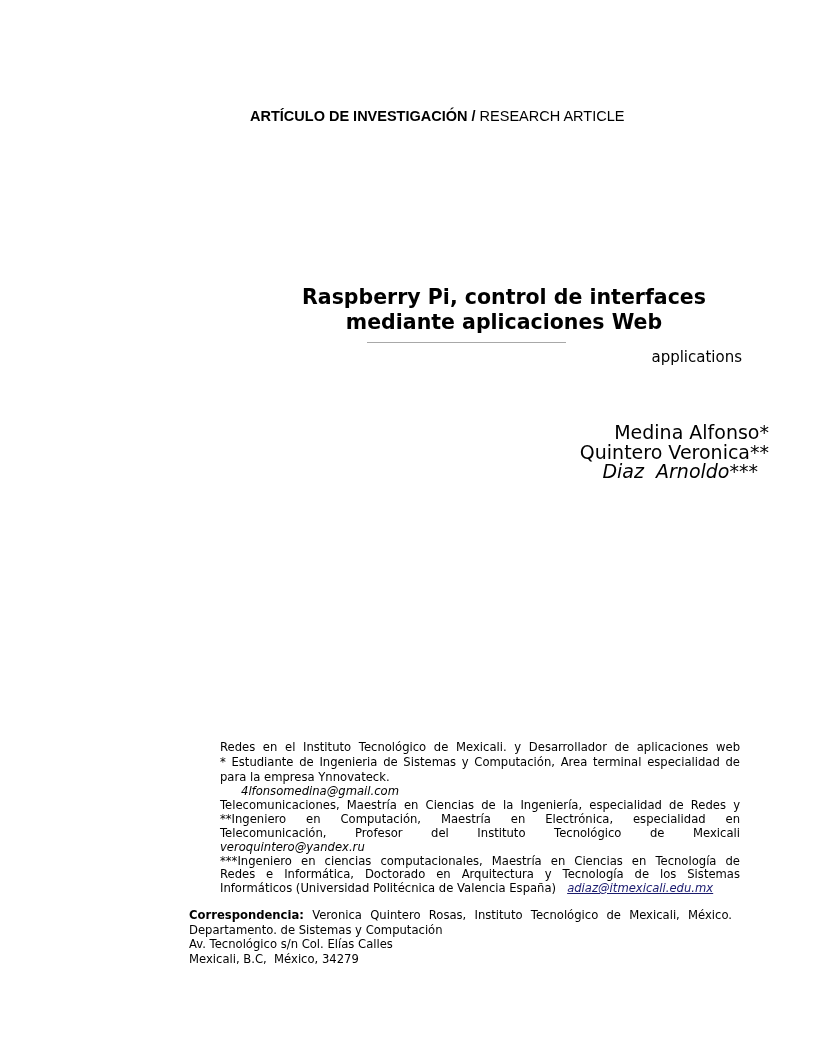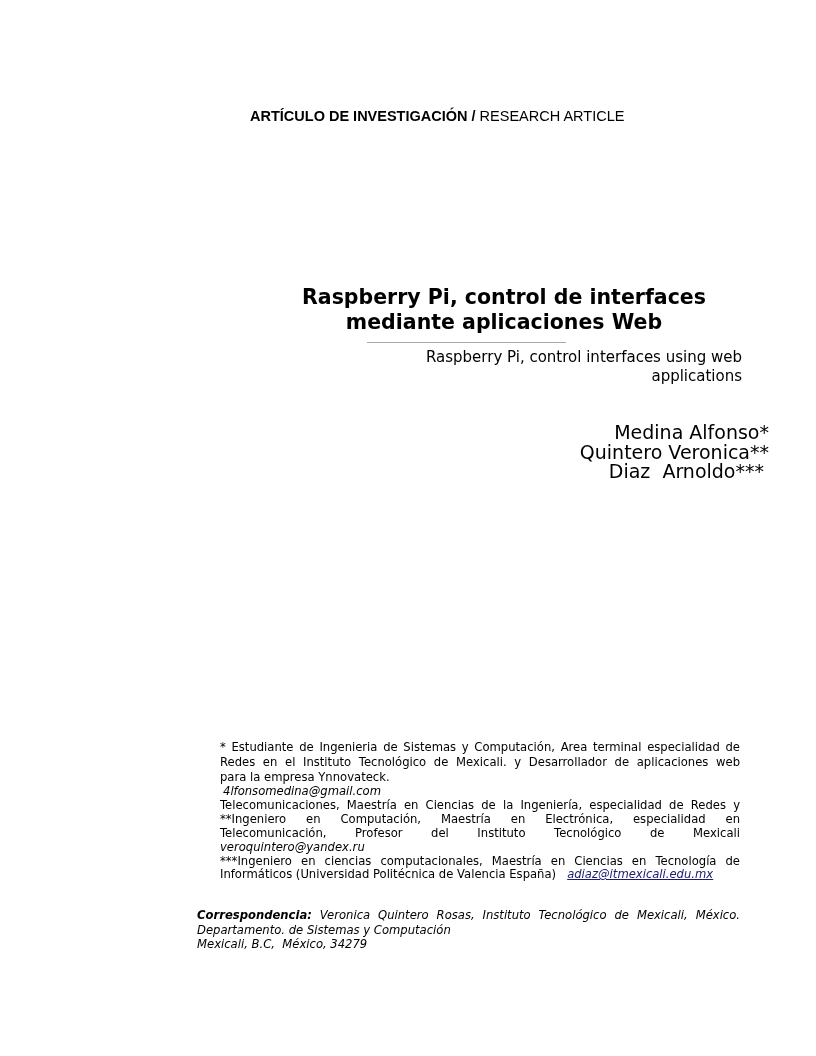--- a/index.html
+++ b/index.html
@@ -16,67 +16,68 @@
   #subtitle { right: 74px; top: 348px; width: 360px; text-align: right; font-size: 15px; line-height: 19px; }
 
   #authors { right: 47px; top: 423px; text-align: right; font-size: 19px; line-height: 19.5px; }
   #authors div { white-space: pre; }
 
   #footnotes { left: 220px; top: 740px; width: 520px; font-size: 11.6px; line-height: 13.7px; }
   #footnotes p { margin: 0; text-align: justify; }
   #footnotes .email { font-style: italic; }
   #footnotes .link { font-style: italic; color: #1a1a6e; text-decoration: underline; }
 
-  #correspondence { left: 197px; top: 908px; width: 543px; font-size: 11.6px; line-height: 14.5px; font-style: italic; }
+  #correspondence { left: 189px; top: 908px; width: 543px; font-size: 11.6px; line-height: 14.5px; }
   #correspondence p { margin: 0; }
   #correspondence .just { text-align: justify; text-align-last: justify; }
   .j { text-align: justify; text-align-last: justify; }
 </style>
 </head>
 <body>
 
 <div id="article-type" class="abs lib">
   <b>ARTÍCULO DE INVESTIGACIÓN /</b>
   <span>RESEARCH ARTICLE</span>
 </div>
 
 <div id="title" class="abs sans">
   <div>Raspberry Pi, control de interfaces</div>
   <div>mediante aplicaciones Web</div>
 </div>
 
 <div id="title-rule" class="abs"></div>
 
 <div id="subtitle" class="abs sans">
-  <div>Raspberry Pi, control interfaces using web</div>
   <div>applications</div>
 </div>
 
 <div id="authors" class="abs sans">
   <div>Medina Alfonso*</div>
   <div>Quintero Veronica**</div>
-  <div style="margin-right:5px;">Diaz  Arnoldo***</div>
+  <div style="margin-right:11px;font-style:italic;">Diaz  Arnoldo***</div>
 </div>
 
 <div id="footnotes" class="abs sans">
+  <p class="j" style="line-height:15px;">Redes en el Instituto Tecnológico de Mexicali. y Desarrollador de aplicaciones web</p>
   <p class="j" style="line-height:15px;">* Estudiante de Ingenieria de Sistemas y Computación,  Area terminal especialidad de</p>
-  <p class="j" style="line-height:15px;">Redes en el Instituto Tecnológico de Mexicali. y Desarrollador de aplicaciones web</p>
   <p style="line-height:15px;">para la empresa Ynnovateck.</p>
-  <p class="email" style="padding-left:3px;">4lfonsomedina@gmail.com</p>
+  <p class="email" style="padding-left:3px;margin-left:18px;">4lfonsomedina@gmail.com</p>
   <p class="j">Telecomunicaciones, Maestría en Ciencias de la Ingeniería, especialidad de Redes y</p>
   <p class="j" style="margin-top:1px;">**Ingeniero en Computación, Maestría en Electrónica, especialidad en</p>
   <p class="j">Telecomunicación, Profesor del Instituto Tecnológico de Mexicali</p>
   <p class="email">veroquintero@yandex.ru</p>
   <p class="j">***Ingeniero en ciencias computacionales, Maestría en Ciencias en Tecnología de</p>
+  <p class="j">Redes e Informática, Doctorado en Arquitectura y Tecnología de los Sistemas</p>
   <p>
     <span>Informáticos (Universidad Politécnica de Valencia España)</span>&nbsp;&nbsp;
     <span class="link">adiaz@itmexicali.edu.mx</span>
   </p>
 </div>
 
 <div id="correspondence" class="abs sans">
   <p class="just">
     <b>Correspondencia:</b>
     <span>Veronica Quintero Rosas, Instituto Tecnológico de Mexicali, México.</span>
   </p>
   <p>Departamento. de Sistemas y Computación</p>
+  <p>Av. Tecnológico s/n Col. Elías Calles</p>
   <p style="white-space:pre;">Mexicali, B.C,  México, 34279</p>
 </div>
 
 </body></html>

